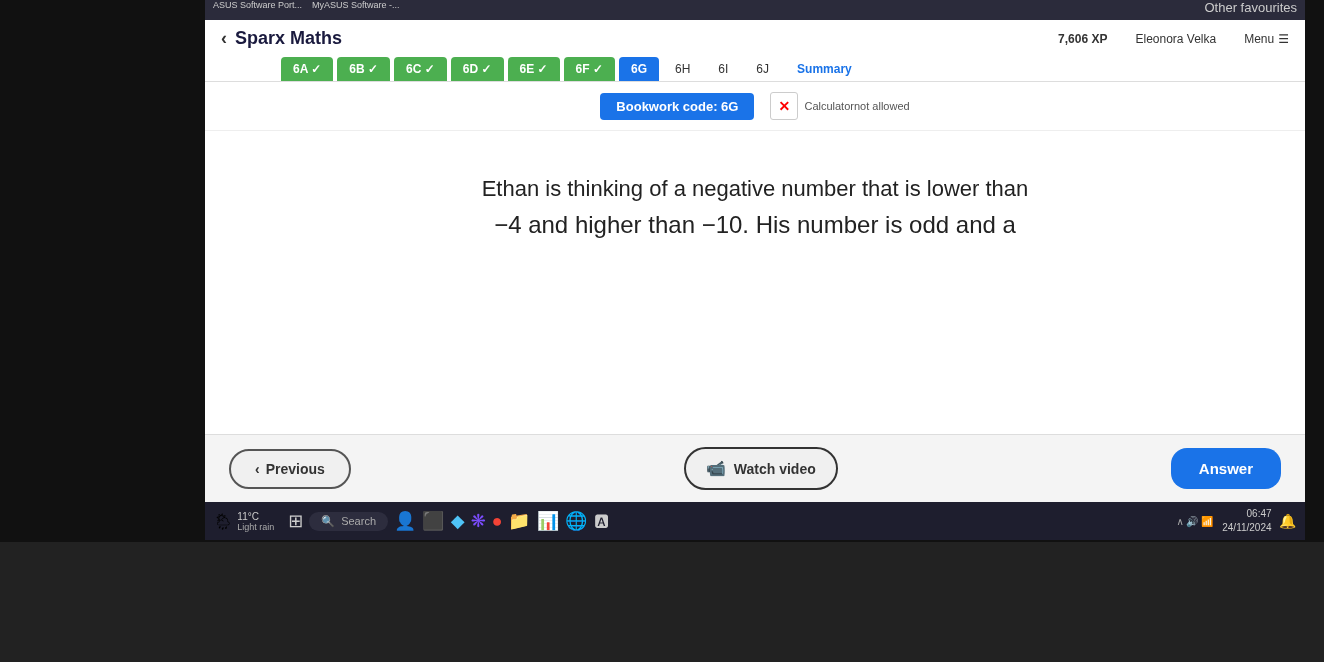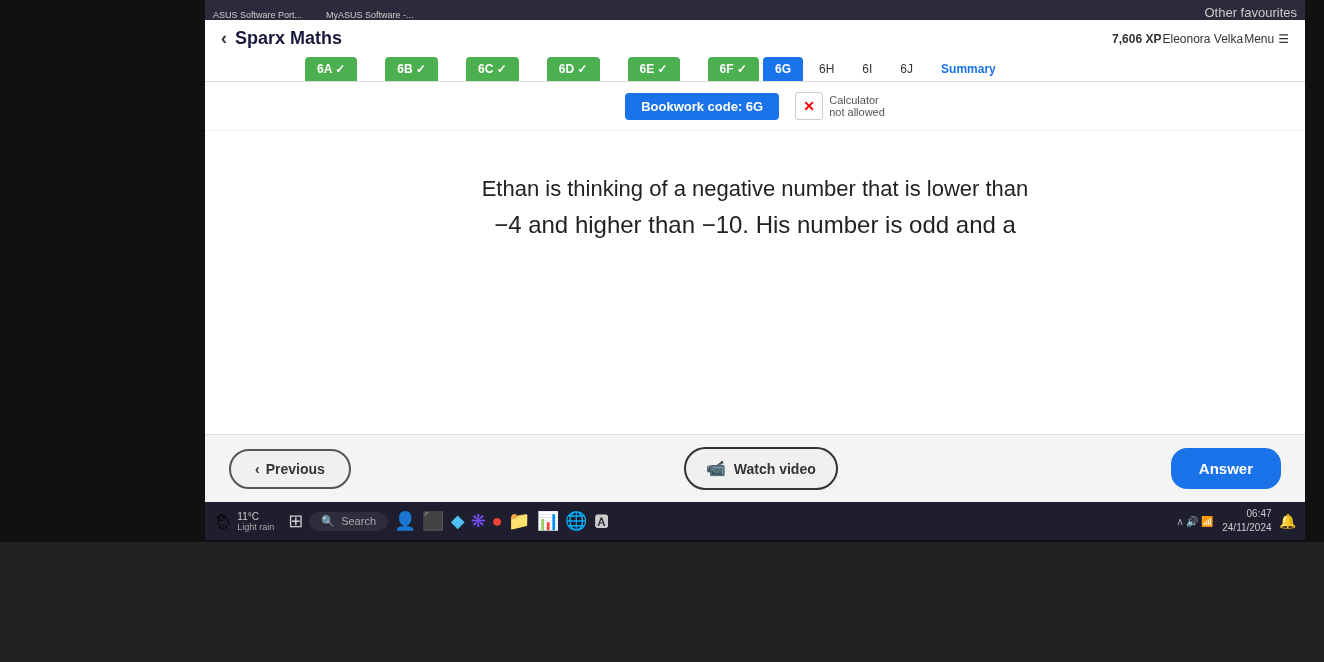--- a/index.html
+++ b/index.html
@@ -62,21 +62,21 @@
     }
 
     .app-title {
       font-size: 18px;
       font-weight: bold;
       color: #1a1a3e;
     }
 
     .header-right {
       display: flex;
-      gap: 1px;
+      gap: 28px;
       font-size: 12px;
       color: #333;
     }
 
     .xp-text {
       font-weight: bold;
       color: #333;
     }
 
     .user-name {
@@ -104,21 +104,20 @@
       padding: 5px 12px;
       border-radius: 4px 4px 0 0;
       font-size: 12px;
       font-weight: bold;
       cursor: pointer;
       color: white;
     }
 
     .nav-tab.completed {
       background: #4caf50;
-      margin-left: 24px;
     }
 
     .nav-tab.active {
       background: #1a73e8;
       color: white;
     }
 
     .nav-tab.inactive {
       background: transparent;
       color: #333;
@@ -298,21 +297,21 @@
       flex-direction: column;
     }
   </style>
 </head>
 <body>
 
 <div class="laptop-bg"></div>
 
 <div class="keyboard-area"></div>
 
-<div style="position:absolute;top:0;left:205px;width:1100px;height:20px;background:#2b2b3b;display:flex;align-items:flex-end;padding:0 8px;gap:24px;">
+<div style="position:absolute;top:0;left:205px;width:1100px;height:20px;background:#2b2b3b;display:flex;align-items:flex-start;padding:0 8px;gap:10px;">
   <span style="font-size:9px;color:#ccc;">ASUS Software Port...</span>
   <span style="font-size:9px;color:#ccc;">MyASUS Software -...</span>
   <span style="font-size:13px;color:#ccc;margin-left:auto;">Other favourites</span>
 </div>
 
 <div class="screen-content" style="top:20px;height:482px;">
 
   <div class="app-header">
     <div class="header-top">
       <div class="header-left">
@@ -343,21 +342,21 @@
       <div class="nav-tab summary">Summary</div>
     </div>
   </div>
 
   <div class="bookwork-bar">
     <div class="bookwork-code">Bookwork code: 6G</div>
     <div class="calculator-info">
       <div class="calc-icon">
         <span class="x-mark">✕</span>
       </div>
-      <div style="display:flex;flex-direction:column;">
+      <div style="display:flex;flex-direction:row;">
         <span>Calculator</span>
         <span>not allowed</span>
       </div>
     </div>
   </div>
 
   <div class="question-area">
     <div class="question-text">
       <p>Ethan is thinking of a negative number that is lower than</p>
       <p style="font-size:24px;">−4 and higher than −10. His number is odd and a</p>

